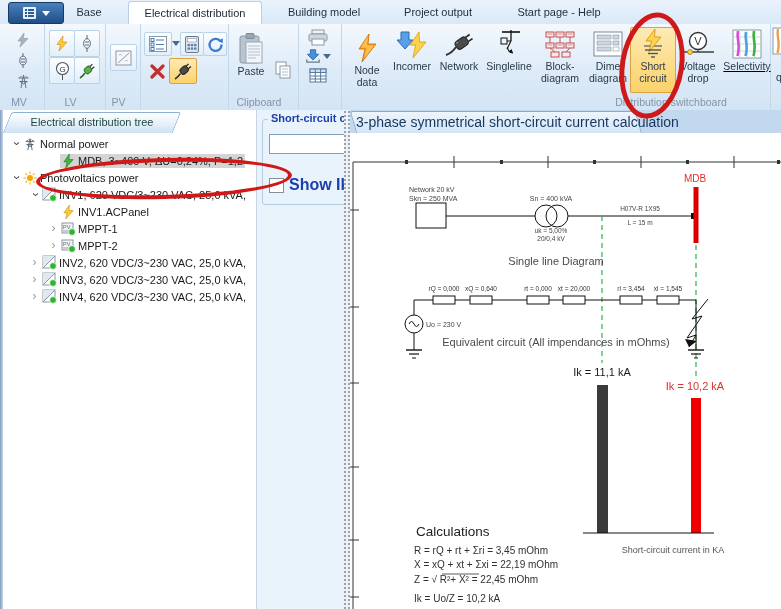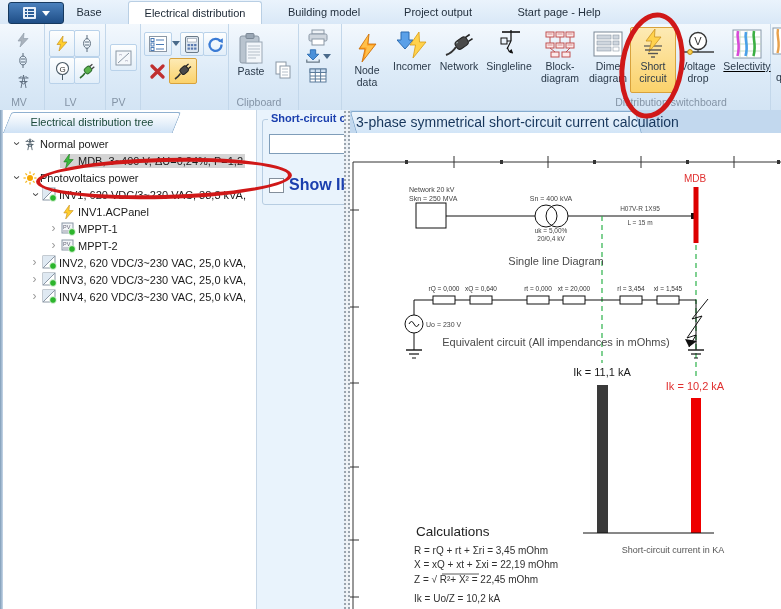--- a/index.html
+++ b/index.html
@@ -503,21 +503,21 @@
         <div class="trow" style="margin-left:25px;">
           <span class="exp open"><i>›</i></span>
           <span class="ticn">
               <svg width="15" height="15" viewBox="0 0 15 15">
                 <rect x="1" y="1" width="12" height="12" fill="#fff" stroke="#8a97a5"></rect>
                 <polygon points="1,1 13,1 1,13" fill="#dfe9f2"></polygon>
                 <line x1="13" y1="1" x2="1" y2="13" stroke="#8a97a5"></line>
                 <circle cx="11" cy="11" r="3.4" fill="#2db52d" stroke="#fff" stroke-width="0.8"></circle>
               </svg>
             </span>
-          <span class="lbl">INV1, 620 VDC/3~230 VAC, 38,3 kVA,</span>
+          <span class="lbl">INV1, 620 VDC/3~230 VAC, 25,0 kVA,</span>
         </div>
 
         <div class="trow" style="margin-left:44px;">
           <span class="exp"></span>
           <span class="ticn">
               <svg width="13" height="14" viewBox="0 0 14 15">
                 <path d="M8 0 L2 8.5 H5.5 L4 15 L12 6 H7.5 Z" fill="#ffce2e" stroke="#c9921f" stroke-width="0.7"></path>
               </svg>
             </span>
           <span class="lbl">INV1.ACPanel</span>

